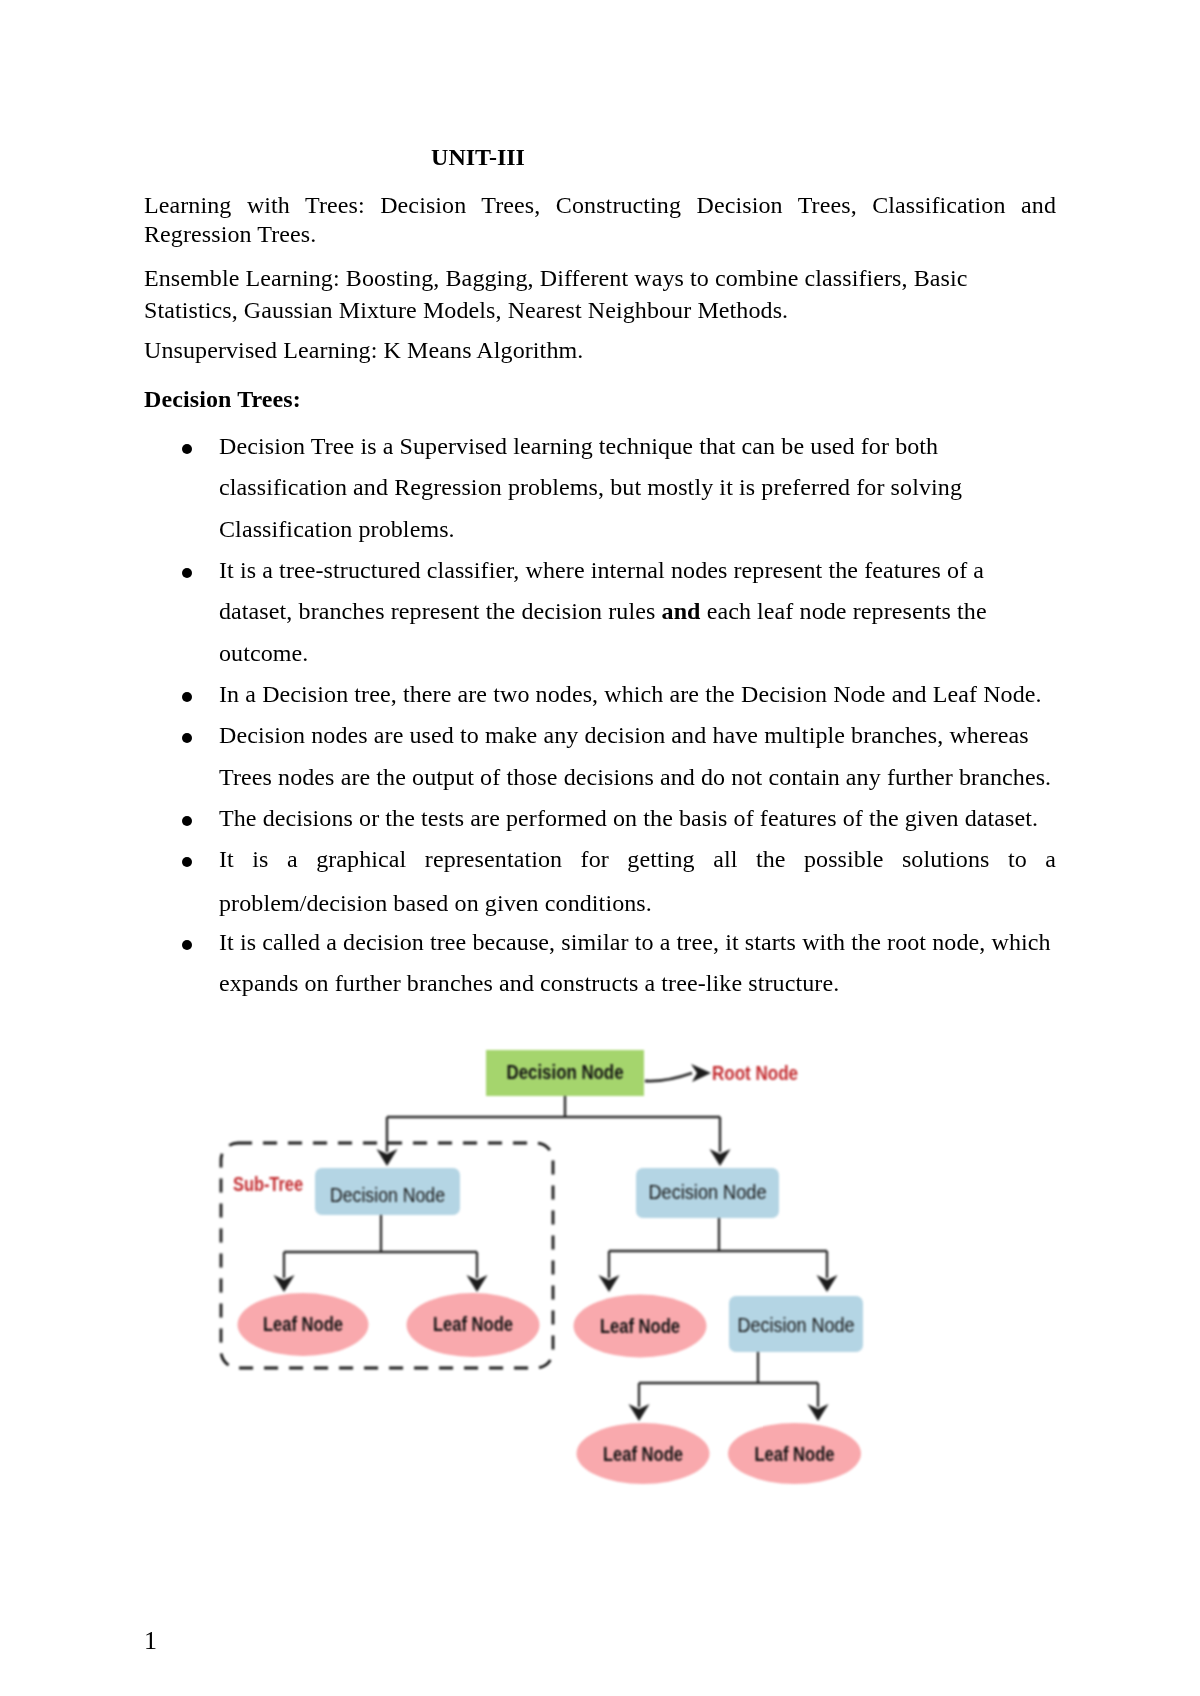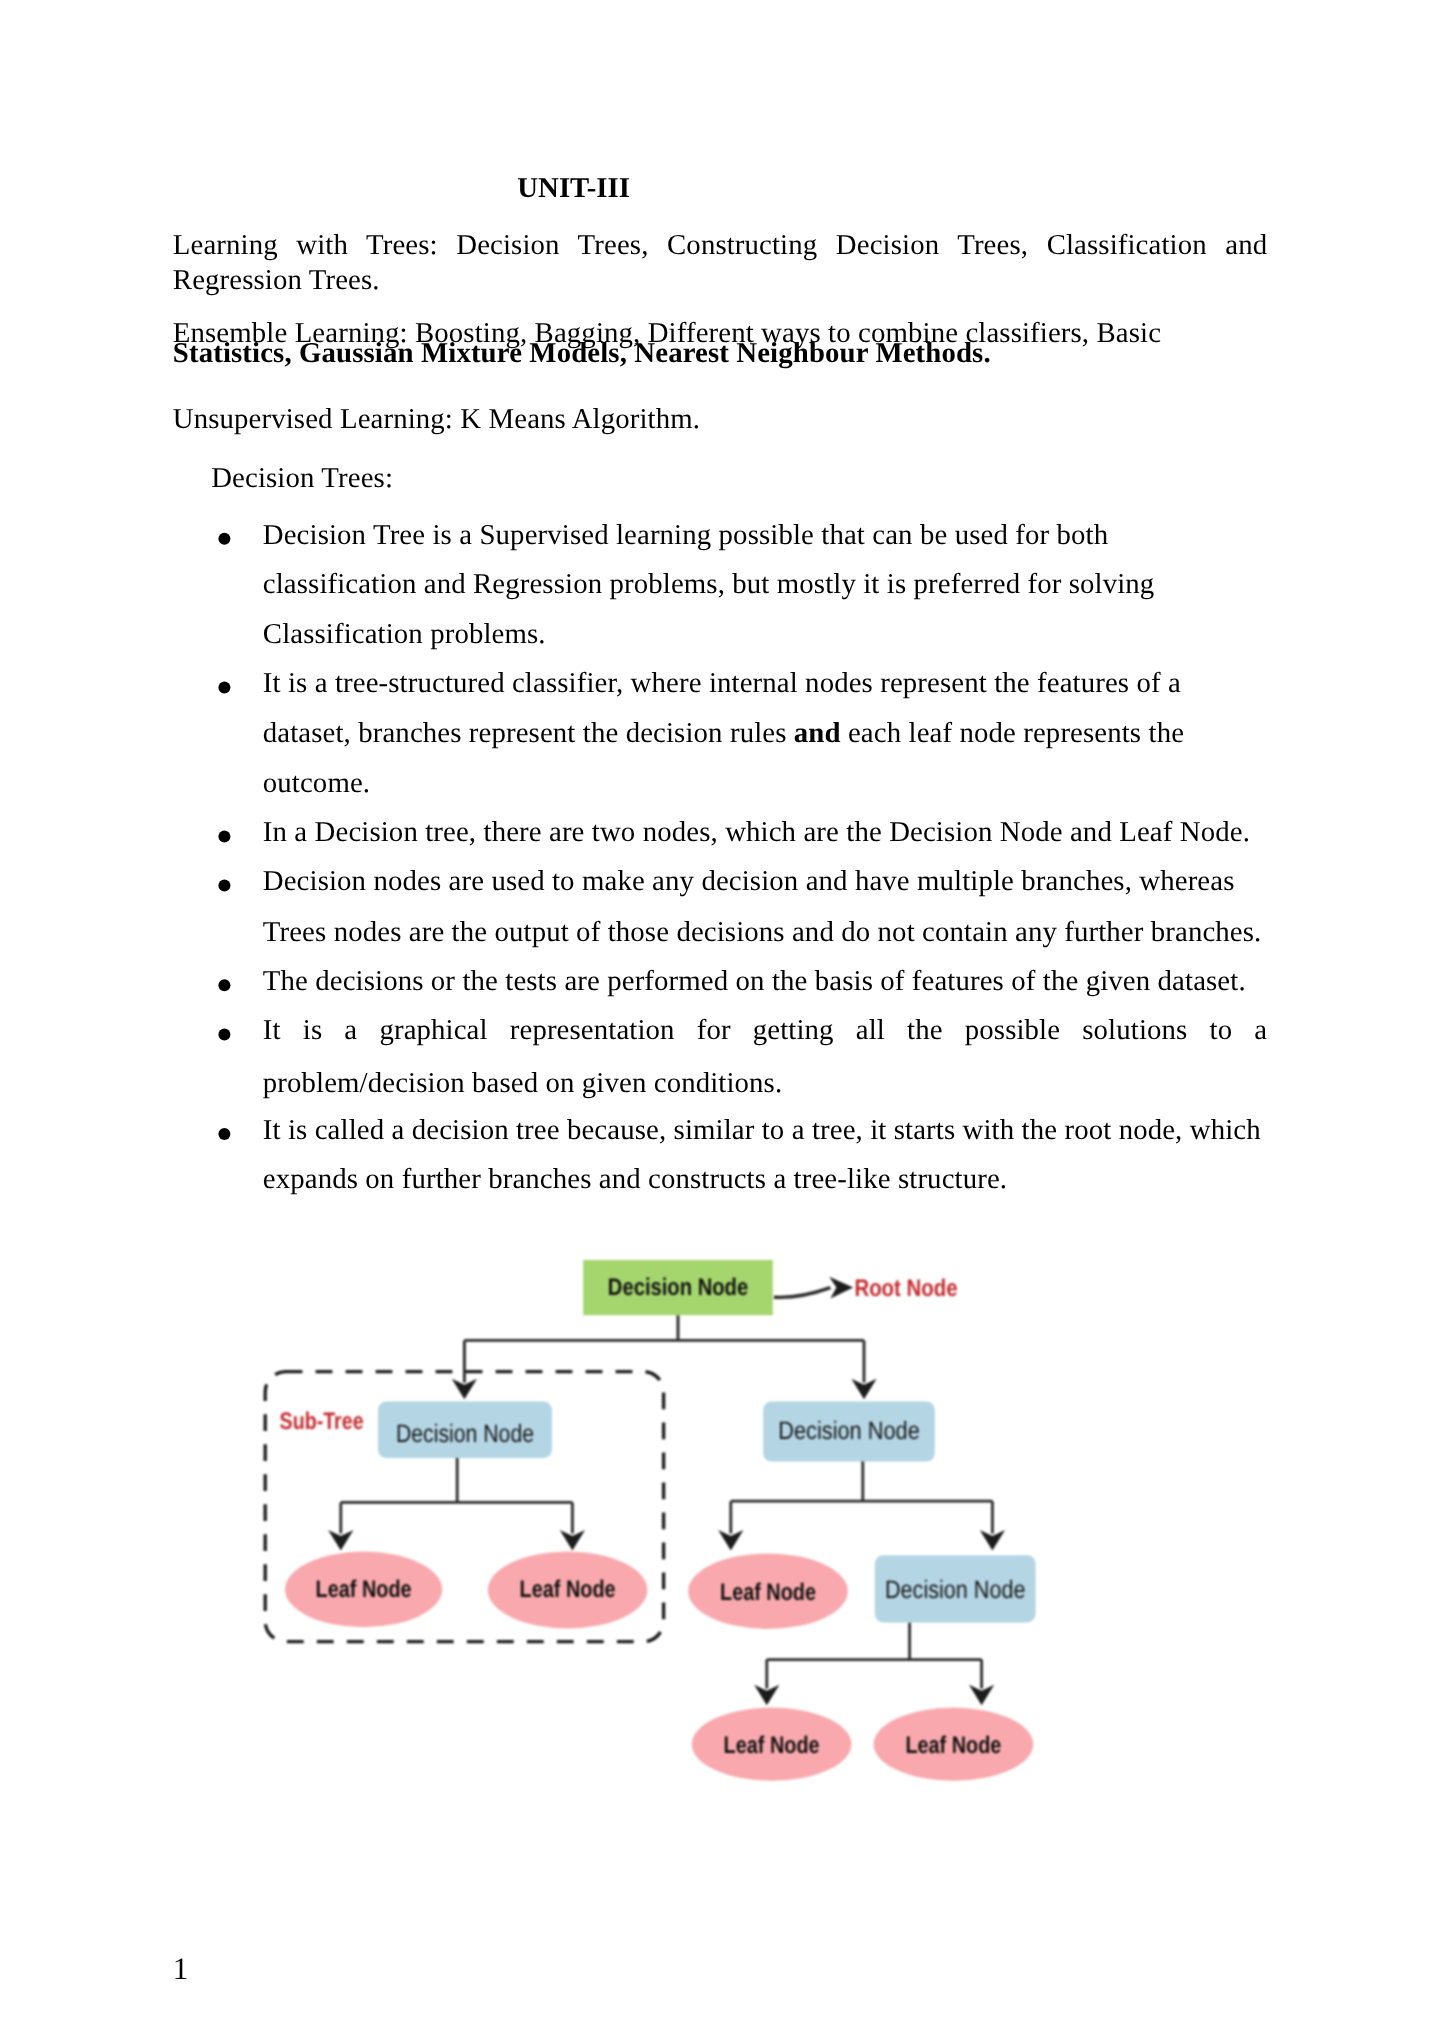--- a/index.html
+++ b/index.html
@@ -12,27 +12,27 @@
   .dot{position:absolute;left:182px;width:10px;height:10px;border-radius:50%;background:#000;}
 </style>
 </head>
 <body>
   <div class="abs" id="title" style="top:144px;left:0;width:956px;text-align:center;font-weight:bold;">UNIT-III</div>
 
   <div class="line just" id="p1l1" style="top:191px;">Learning with Trees: Decision Trees, Constructing Decision Trees, Classification and</div>
   <div class="line" id="p1l2" style="top:220px;">Regression Trees.</div>
 
   <div class="line" id="p2l1" style="top:264px;">Ensemble Learning: Boosting, Bagging, Different ways to combine classifiers, Basic</div>
-  <div class="line" id="p2l2" style="top:281px;font-weight:bold;">Statistics, Gaussian Mixture Models, Nearest Neighbour Methods.</div>
+  <div class="line" id="p2l2" style="top:296px;">Statistics, Gaussian Mixture Models, Nearest Neighbour Methods.</div>
 
   <div class="line" id="p3" style="top:336px;">Unsupervised Learning: K Means Algorithm.</div>
 
-  <div class="line" id="h1" style="top:385px;font-weight:normal;margin-left:32px;">Decision Trees:</div>
+  <div class="line" id="h1" style="top:385px;font-weight:bold;">Decision Trees:</div>
 
-  <div class="bl" id="b1l1" style="top:426px;">Decision Tree is a Supervised learning possible that can be used for both</div>
+  <div class="bl" id="b1l1" style="top:426px;">Decision Tree is a Supervised learning technique that can be used for both</div>
   <div class="bl" id="b1l2" style="top:467px;">classification and Regression problems, but mostly it is preferred for solving</div>
   <div class="bl" id="b1l3" style="top:509px;">Classification problems.</div>
   <div class="bl" id="b2l1" style="top:550px;">It is a tree-structured classifier, where internal nodes represent the features of a</div>
   <div class="bl" id="b2l2" style="top:591px;">dataset, branches represent the decision rules <b>and</b> each leaf node represents the</div>
   <div class="bl" id="b2l3" style="top:633px;">outcome.</div>
   <div class="bl" id="b3l1" style="top:674px;">In a Decision tree, there are two nodes, which are the Decision Node and Leaf Node.</div>
   <div class="bl" id="b4l1" style="top:715px;">Decision nodes are used to make any decision and have multiple branches, whereas</div>
   <div class="bl" id="b4l2" style="top:757px;">Trees nodes are the output of those decisions and do not contain any further branches.</div>
   <div class="bl" id="b5l1" style="top:798px;">The decisions or the tests are performed on the basis of features of the given dataset.</div>
   <div class="bl just" id="b6l1" style="top:839px;">It is a graphical representation for getting all the possible solutions to a</div>

